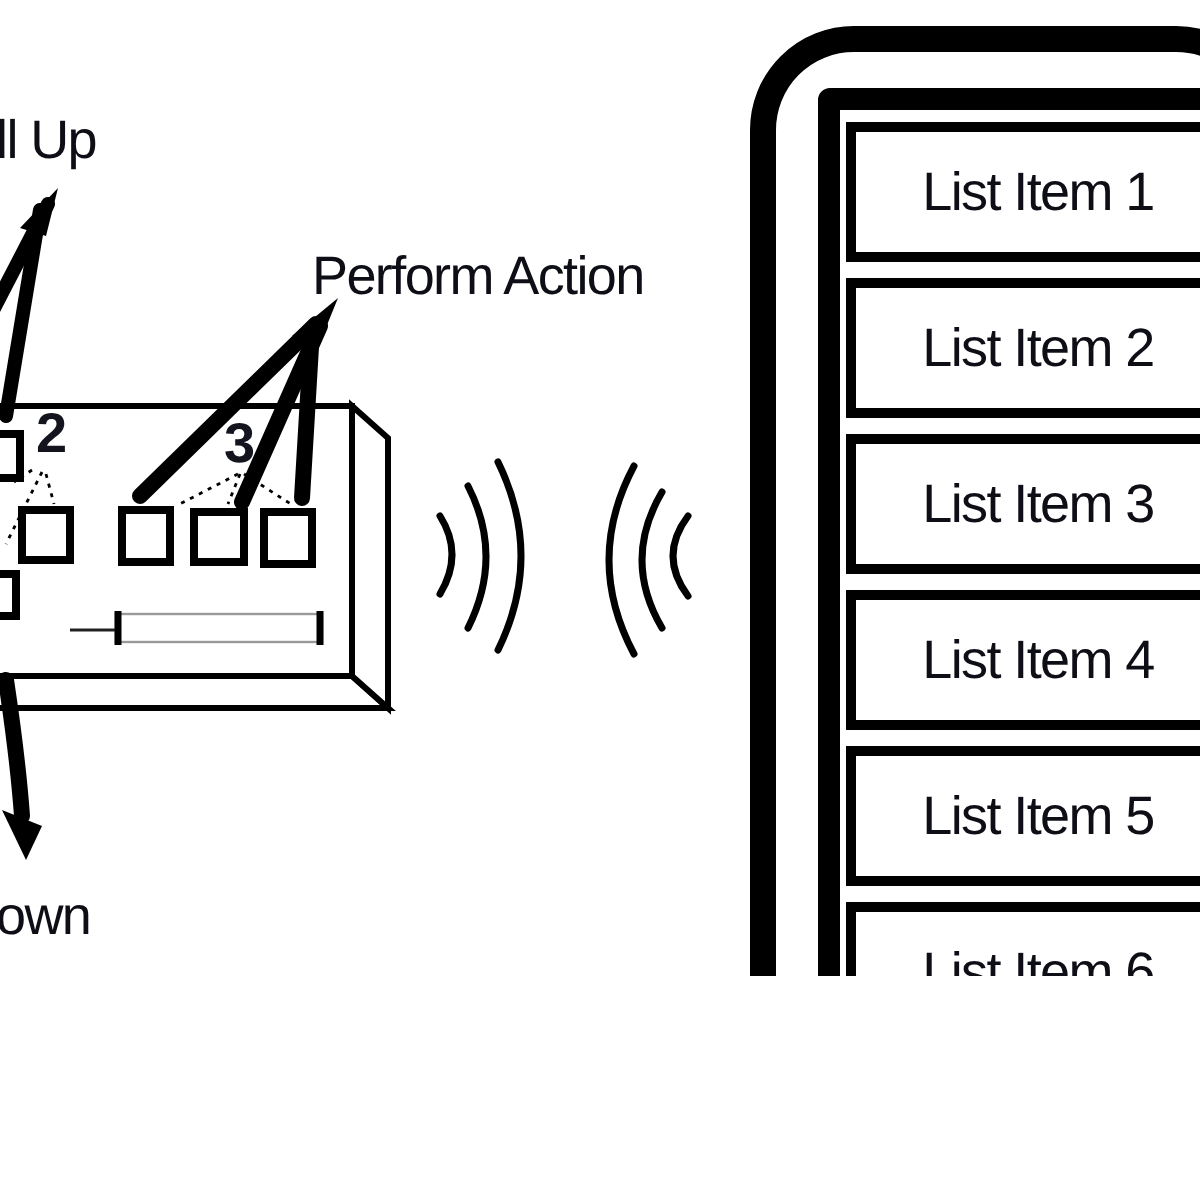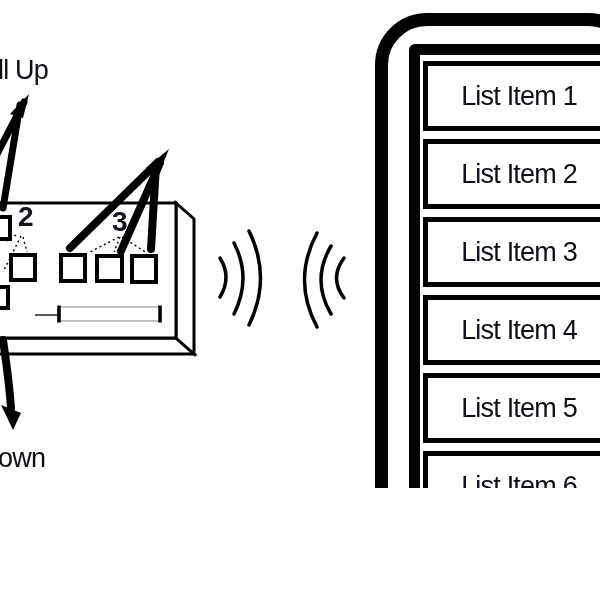--- a/index.html
+++ b/index.html
@@ -102,20 +102,21 @@
       </g>
       <g>
         <path d="M 317 233 Q 292 280 317 327"></path>
         <path d="M 331 246 Q 311 280 331 314"></path>
         <path d="M 344 258 Q 329 278 344 298"></path>
       </g>
     </g>
   </svg>
 
   <div class="label" style="left:-2px;top:57px">ll Up</div>
+  <div class="label" style="left:156px;top:125px">Perform Action</div>
   <div class="digit" style="left:18px;top:203px">2</div>
   <div class="digit" style="left:112px;top:208px">3</div>
   <div class="label" style="left:-2px;top:445px">own</div>
 
   <div class="phone"></div>
   <div class="screen"></div>
   <div class="list-item li-1">List Item 1</div>
   <div class="list-item li-2">List Item 2</div>
   <div class="list-item li-3">List Item 3</div>
   <div class="list-item li-4">List Item 4</div>

